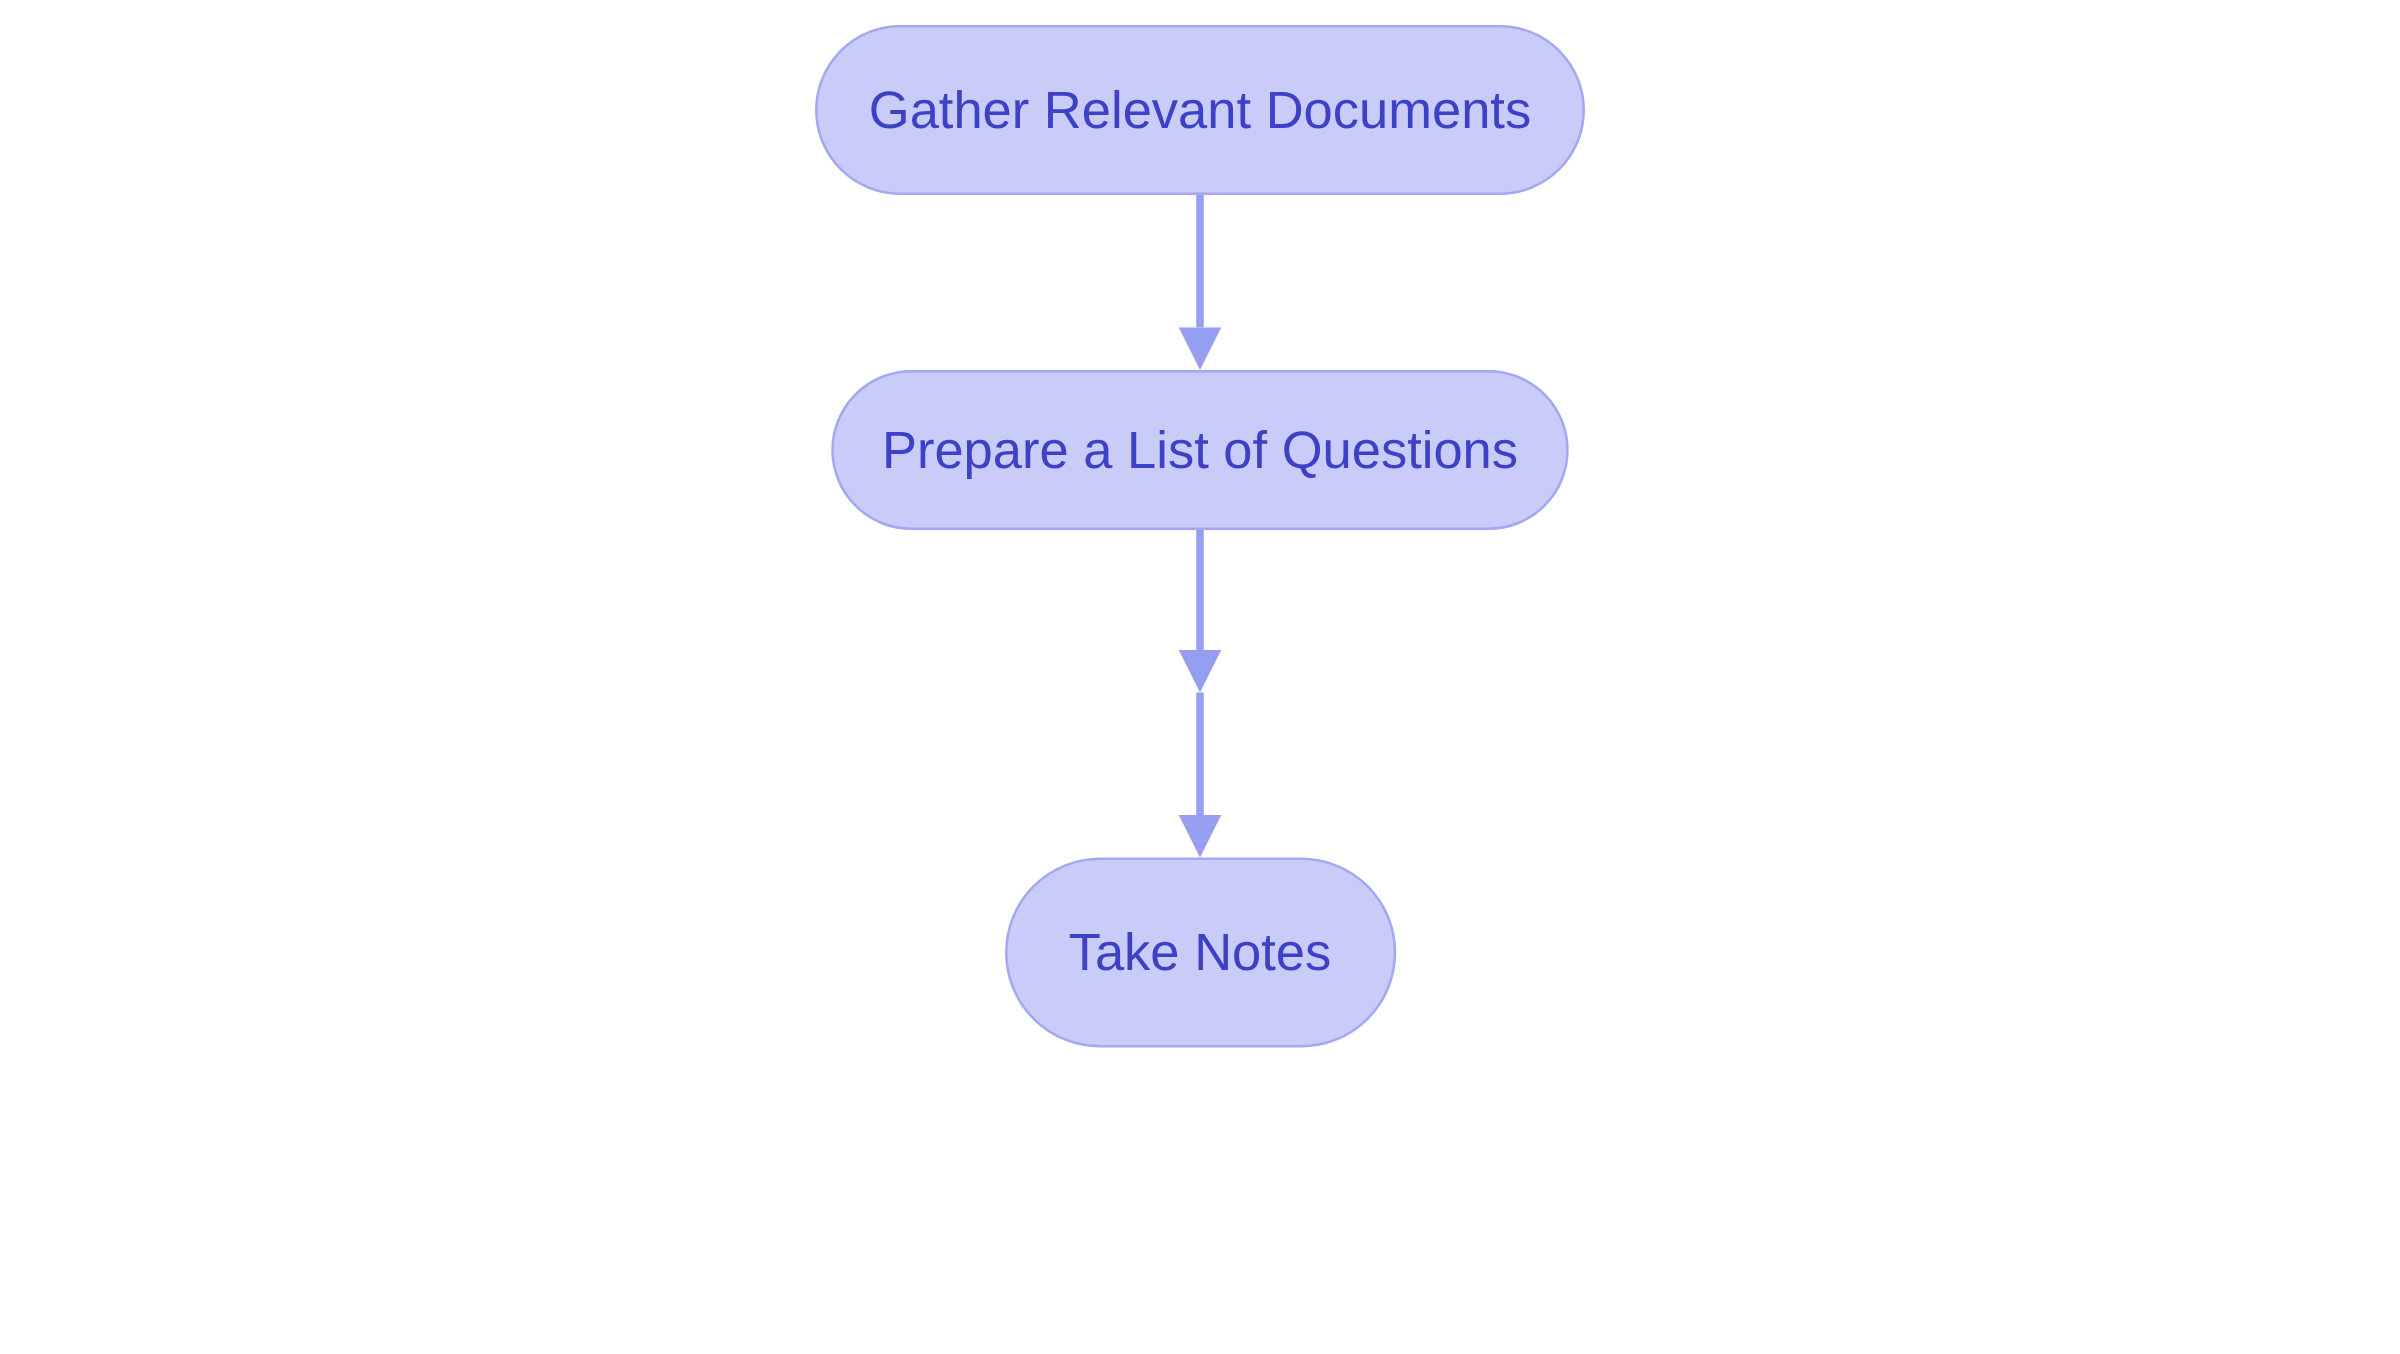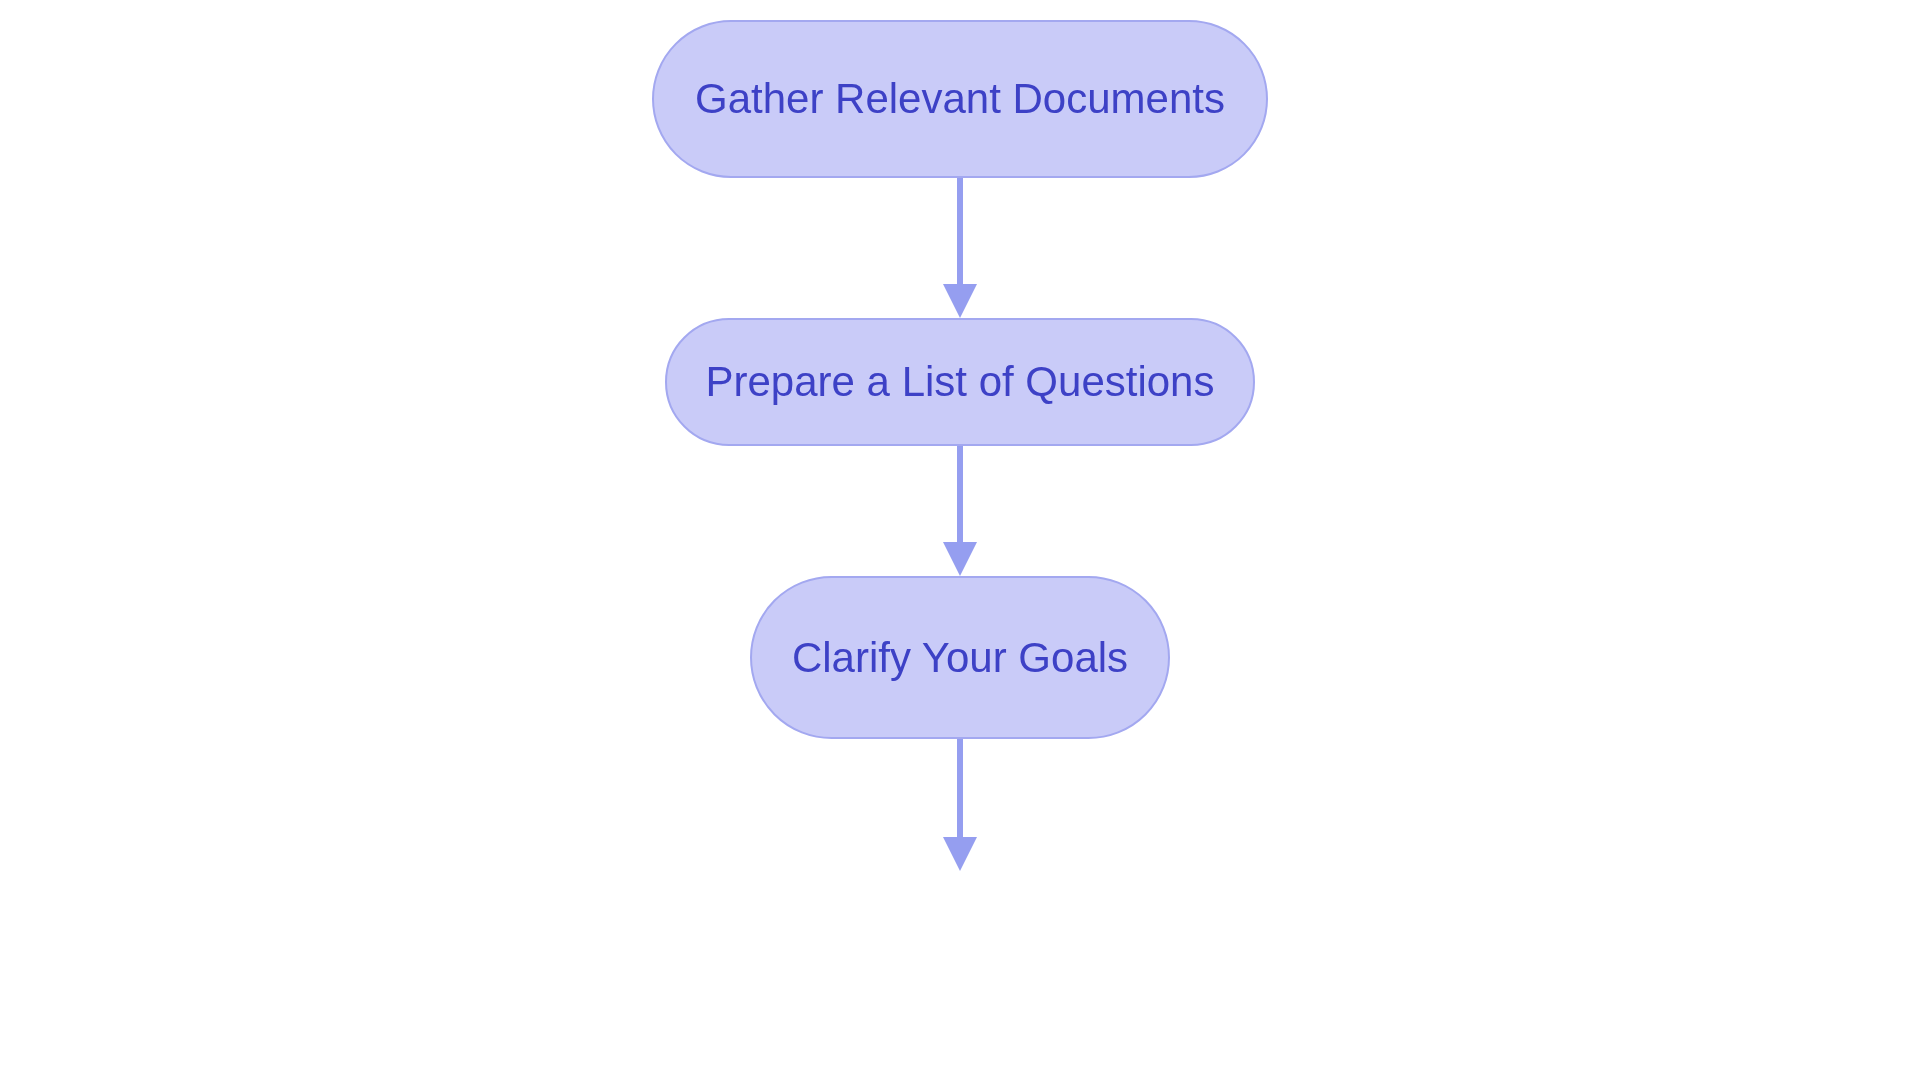--- a/index.html
+++ b/index.html
@@ -29,21 +29,21 @@
     background: var(--node-fill, #c9cbf8);
     border: 2px solid var(--node-border, #a3a8f0);
     border-radius: 84px;
     color: var(--node-text, #3d41c6);
     font-size: 42px;
     font-weight: 400;
     letter-spacing: 0px;
     text-align: center;
     white-space: nowrap;
   }
-  .n1 { width: 616px; height: 158px; margin-top: 20px; }
+  .n1 { width: 616px; height: 136px; margin-top: 20px; }
   .n2 { width: 590px; height: 128px; }
   .n3 { width: 420px; height: 163px; }
   .n4 { width: 313px; height: 152px; }
 
   .arrow {
     display: flex;
     flex-direction: column;
     align-items: center;
   }
   .arrow-line {
@@ -77,23 +77,23 @@
 
   <div class="node n2">
     <span>Prepare a List of Questions</span>
   </div>
 
   <div class="arrow a2">
     <div class="arrow-line"></div>
     <div class="arrow-head"></div>
   </div>
 
-  <div class="node n3">
-    <span>Clarify Your Goals</span>
-  </div>
 
   <div class="arrow a3">
     <div class="arrow-line"></div>
     <div class="arrow-head"></div>
   </div>
 
+  <div class="node n4">
+    <span>Take Notes</span>
+  </div>
 
 </div>
 
 </body></html>

